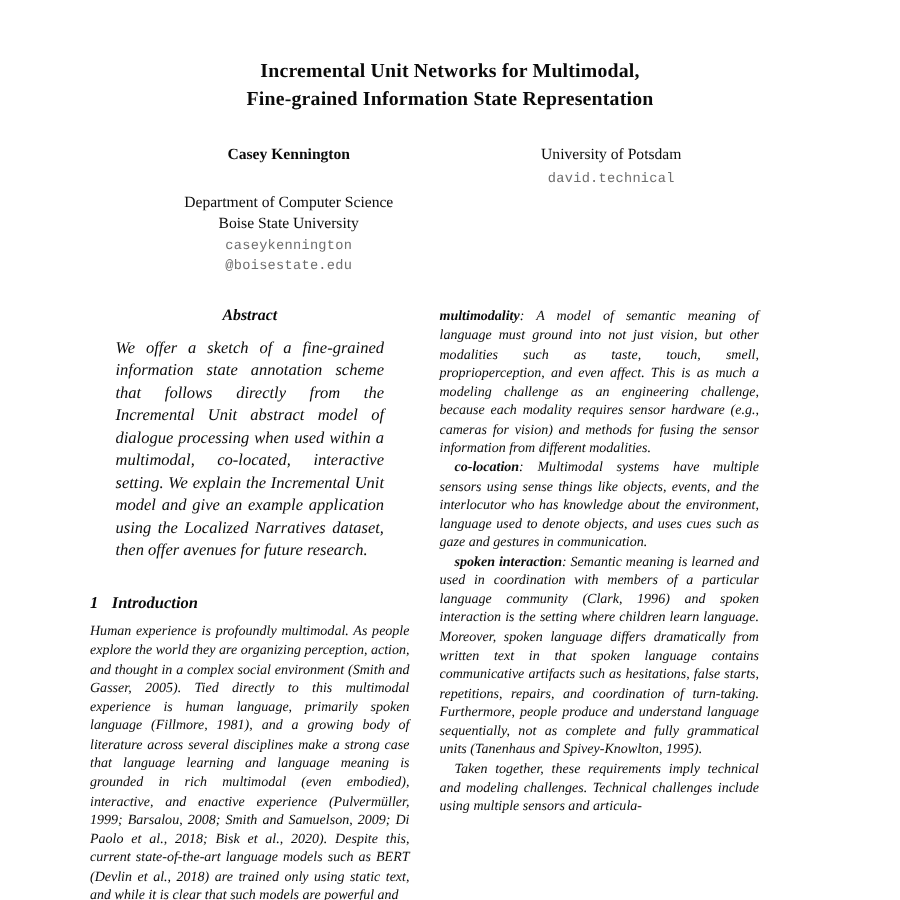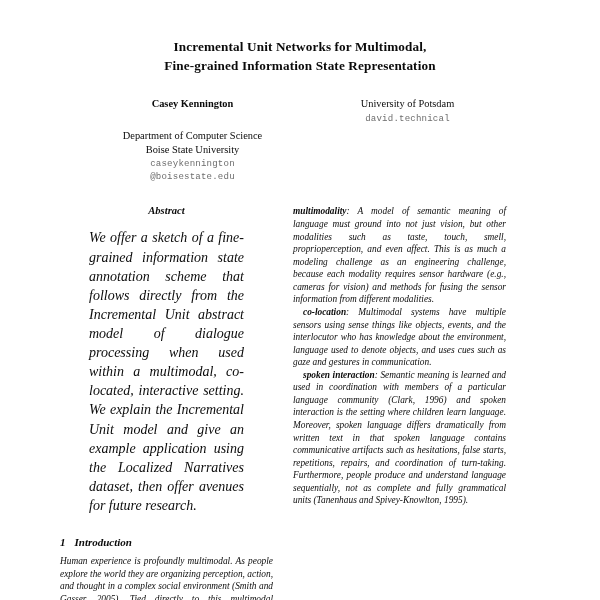--- a/index.html
+++ b/index.html
@@ -88,25 +88,25 @@
     padding: 0 17px;
     box-sizing: border-box;
   }
   .abstract-heading {
     text-align: center;
     font-size: 10.6px;
     font-weight: bold;
     margin: 0 0 9px 0;
   }
   .abstract-body {
-    font-size: 14px;
+    font-size: 11px;
     line-height: 1.365;
     text-align: justify;
     text-justify: inter-word;
-    margin: 12px;
+    margin: 0;
     hyphens: auto;
   }
 
   .section-heading {
     font-size: 11px;
     font-weight: bold;
     margin: 21px 0 7px 0;
     display: flex;
     gap: 9px;
   }
@@ -180,18 +180,19 @@
       </p>
 
       <p class="body-par">
         <span class="term">co-location</span><span>: </span><span>Multimodal systems have multiple sensors using sense things like objects, events, and the interlocutor who has knowledge about the environment, language used to denote objects, and uses cues such as gaze and gestures in communication.</span>
       </p>
 
       <p class="body-par">
         <span class="term">spoken interaction</span><span>: </span><span>Semantic meaning is learned and used in coordination with members of a particular language community (Clark, 1996) and spoken interaction is the setting where children learn language. Moreover, spoken language differs dramatically from written text in that spoken language contains communicative artifacts such as hesitations, false starts, repetitions, repairs, and coordination of turn-taking. Furthermore, people produce and understand language sequentially, not as complete and fully grammatical units (Tanenhaus and Spivey-Knowlton, 1995).</span>
       </p>
 
+      <p class="body-par">Taken together, these requirements imply technical and modeling challenges. Technical challenges include using multiple sensors and articula-</p>
 
     </div>
 
   </div>
 
 </div>
 
 </body></html>

